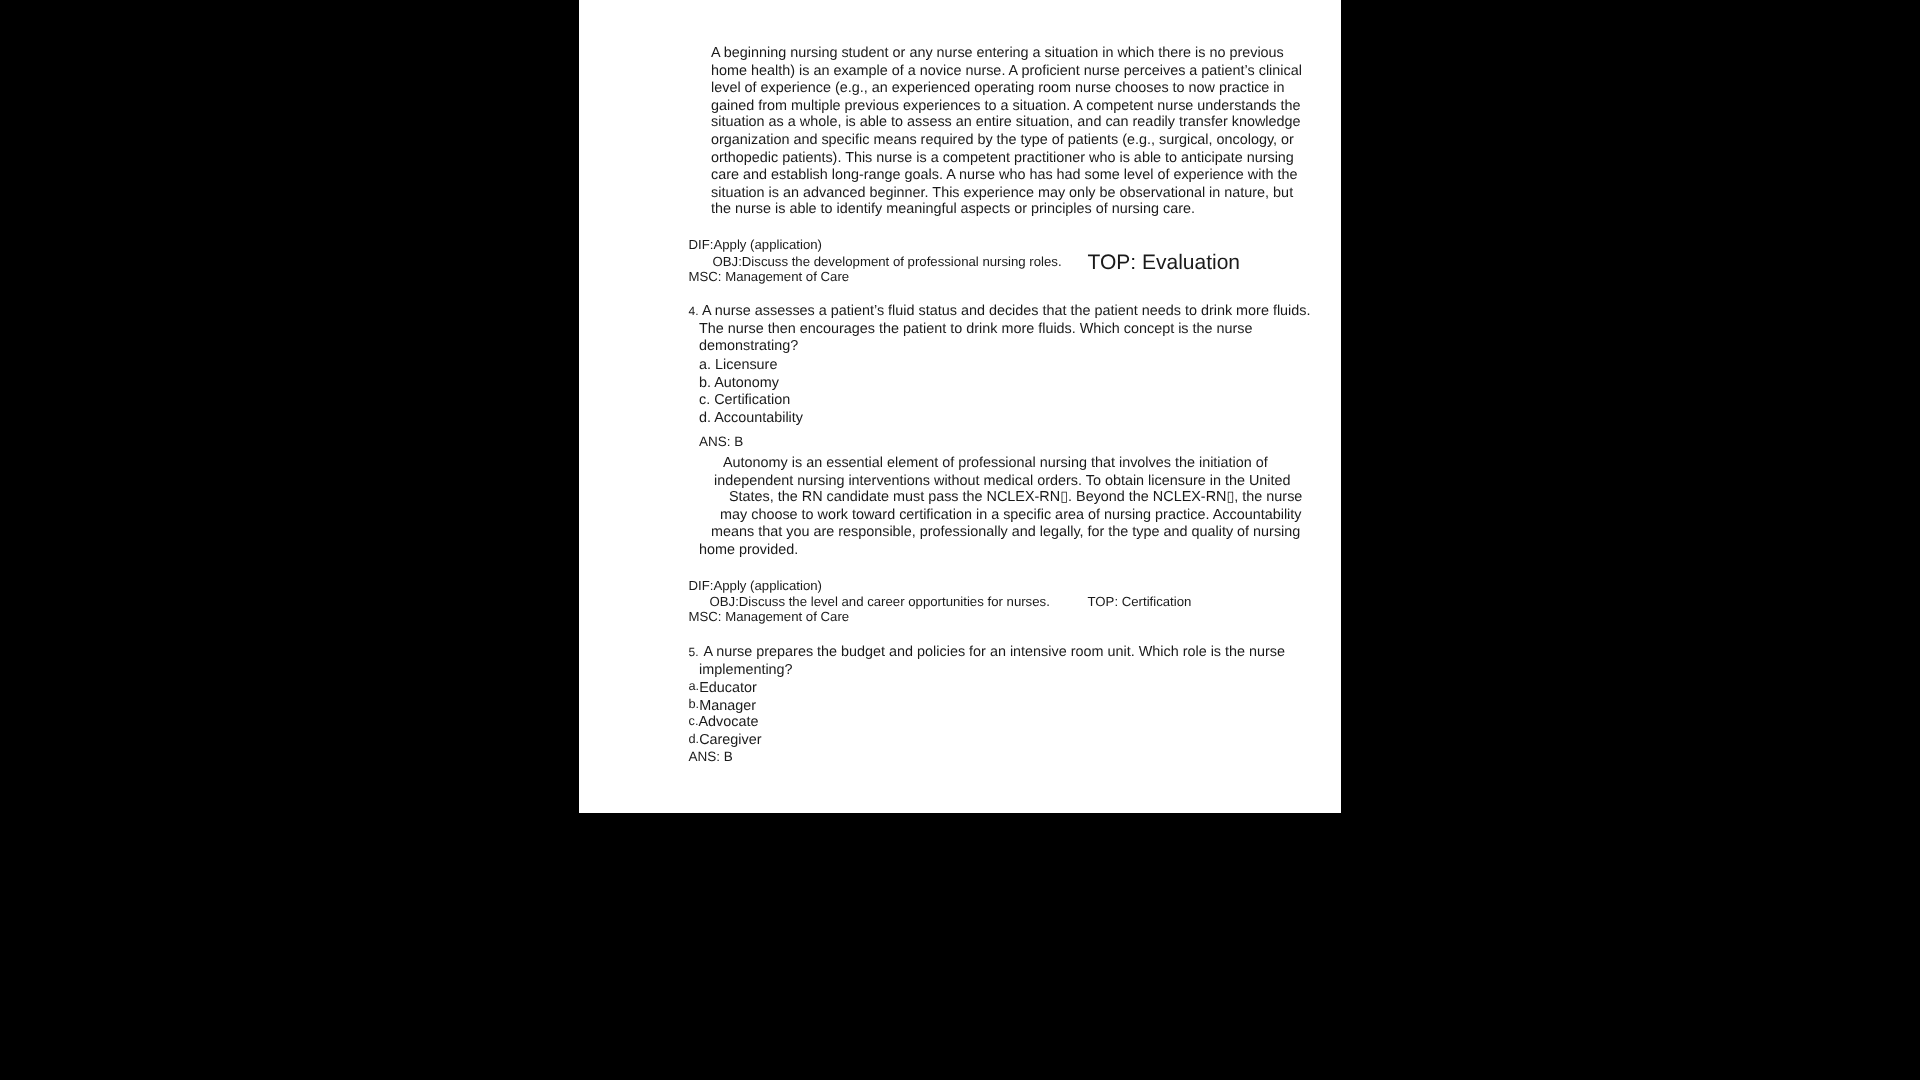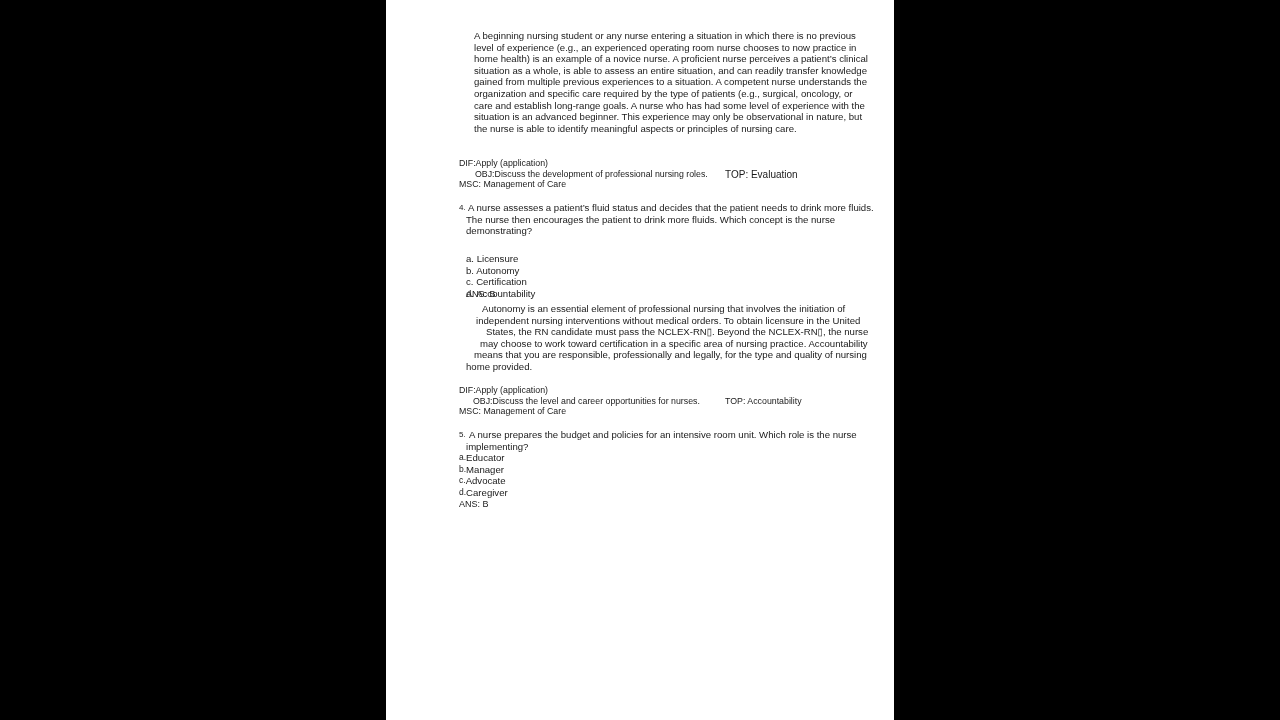--- a/index.html
+++ b/index.html
@@ -8,85 +8,86 @@
       width: 1280px;
       height: 720px;
       background: #000000;
       overflow: hidden;
     }
     .page {
       position: absolute;
       left: 386px;
       top: 0;
       width: 508px;
-      height: 720px;
+      height: 542px;
       background: #ffffff;
       color: #1a1a1a;
       font-family: "Liberation Sans", sans-serif;
       font-size: 9.6px;
       line-height: 11.6px;
     }
     .abs { position: absolute; white-space: nowrap; }
     .para { position: absolute; white-space: normal; }
     .line { display: block; white-space: nowrap; }
     .num { font-size: 8px; vertical-align: 2px; margin-right: 2px; }
     .optlbl { font-size: 8.5px; vertical-align: 1px; }
   </style>
 </head>
 <body>
 
 <div class="page">
 
   <div class="para" style="left:88px; top:30px;">
     <span class="line">A beginning nursing student or any nurse entering a situation in which there is no previous</span>
+    <span class="line">home health) is an example of a novice nurse. A proficient nurse perceives a patient’s clinical</span>
     <span class="line">level of experience (e.g., an experienced operating room nurse chooses to now practice in</span>
-    <span class="line">home health) is an example of a novice nurse. A proficient nurse perceives a patient’s clinical</span>
+    <span class="line">gained from multiple previous experiences to a situation. A competent nurse understands the</span>
     <span class="line">situation as a whole, is able to assess an entire situation, and can readily transfer knowledge</span>
-    <span class="line">gained from multiple previous experiences to a situation. A competent nurse understands the</span>
-    <span class="line">organization and specific care required by the type of patients (e.g., surgical, oncology, or</span>
+    <span class="line">organization and specific means required by the type of patients (e.g., surgical, oncology, or</span>
+    <span class="line">orthopedic patients). This nurse is a competent practitioner who is able to anticipate nursing</span>
     <span class="line">care and establish long-range goals. A nurse who has had some level of experience with the</span>
     <span class="line">situation is an advanced beginner. This experience may only be observational in nature, but</span>
     <span class="line">the nurse is able to identify meaningful aspects or principles of nursing care.</span>
   </div>
 
   <div class="abs" style="left:73px; top:158px; font-size:8.8px;">DIF:Apply (application)</div>
   <div class="abs" style="left:89px; top:169px; font-size:8.8px;">OBJ:Discuss the development of professional nursing roles.</div>
-  <div class="abs" style="left:339px; top:169px; font-size:10px;">TOP: Evaluation</div>
+  <div class="abs" style="left:339px; top:169px; font-size:14px;">TOP: Evaluation</div>
   <div class="abs" style="left:73px; top:179px; font-size:8.8px;">MSC: Management of Care</div>
 
   <div class="abs" style="left:73px; top:202px;">
     <span class="num">4.</span>
   </div>
   <div class="para" style="left:82px; top:202px;">
     <span class="line">A nurse assesses a patient’s fluid status and decides that the patient needs to drink more fluids.</span>
   </div>
   <div class="para" style="left:80px; top:213.6px;">
     <span class="line">The nurse then encourages the patient to drink more fluids. Which concept is the nurse</span>
     <span class="line">demonstrating?</span>
   </div>
 
-  <div class="para" style="left:80px; top:253px;">
+  <div class="para" style="left:80px; top:238px;">
     <span class="line">a. Licensure</span>
     <span class="line">b. Autonomy</span>
     <span class="line">c. Certification</span>
     <span class="line">d. Accountability</span>
   </div>
 
   <div class="abs" style="left:80px; top:289px; font-size:9px;">ANS: B</div>
 
   <div class="abs" style="left:96px; top:303px;">Autonomy is an essential element of professional nursing that involves the initiation of</div>
   <div class="abs" style="left:90px; top:314.6px;">independent nursing interventions without medical orders. To obtain licensure in the United</div>
   <div class="abs" style="left:100px; top:326.2px;">States, the RN candidate must pass the NCLEX-RN▯. Beyond the NCLEX-RN▯, the nurse</div>
   <div class="abs" style="left:94px; top:337.8px;">may choose to work toward certification in a specific area of nursing practice. Accountability</div>
   <div class="abs" style="left:88px; top:349.4px;">means that you are responsible, professionally and legally, for the type and quality of nursing</div>
   <div class="abs" style="left:80px; top:361px;">home provided.</div>
 
   <div class="abs" style="left:73px; top:385px; font-size:8.8px;">DIF:Apply (application)</div>
   <div class="abs" style="left:87px; top:395.5px; font-size:8.8px;">OBJ:Discuss the level and career opportunities for nurses.</div>
-  <div class="abs" style="left:339px; top:396px; font-size:8.8px;">TOP: Accountability</div>
+  <div class="abs" style="left:339px; top:396px; font-size:8.8px;">TOP: Certification</div>
   <div class="abs" style="left:73px; top:406px; font-size:8.8px;">MSC: Management of Care</div>
 
   <div class="abs" style="left:73px; top:429px;">
     <span class="num">5.</span>
   </div>
   <div class="abs" style="left:83px; top:429px;">A nurse prepares the budget and policies for an intensive room unit. Which role is the nurse</div>
   <div class="abs" style="left:80px; top:440.6px;">implementing?</div>
 
   <div class="abs" style="left:73px; top:452px;">
     <span class="optlbl">a.</span><span>Educator</span>

